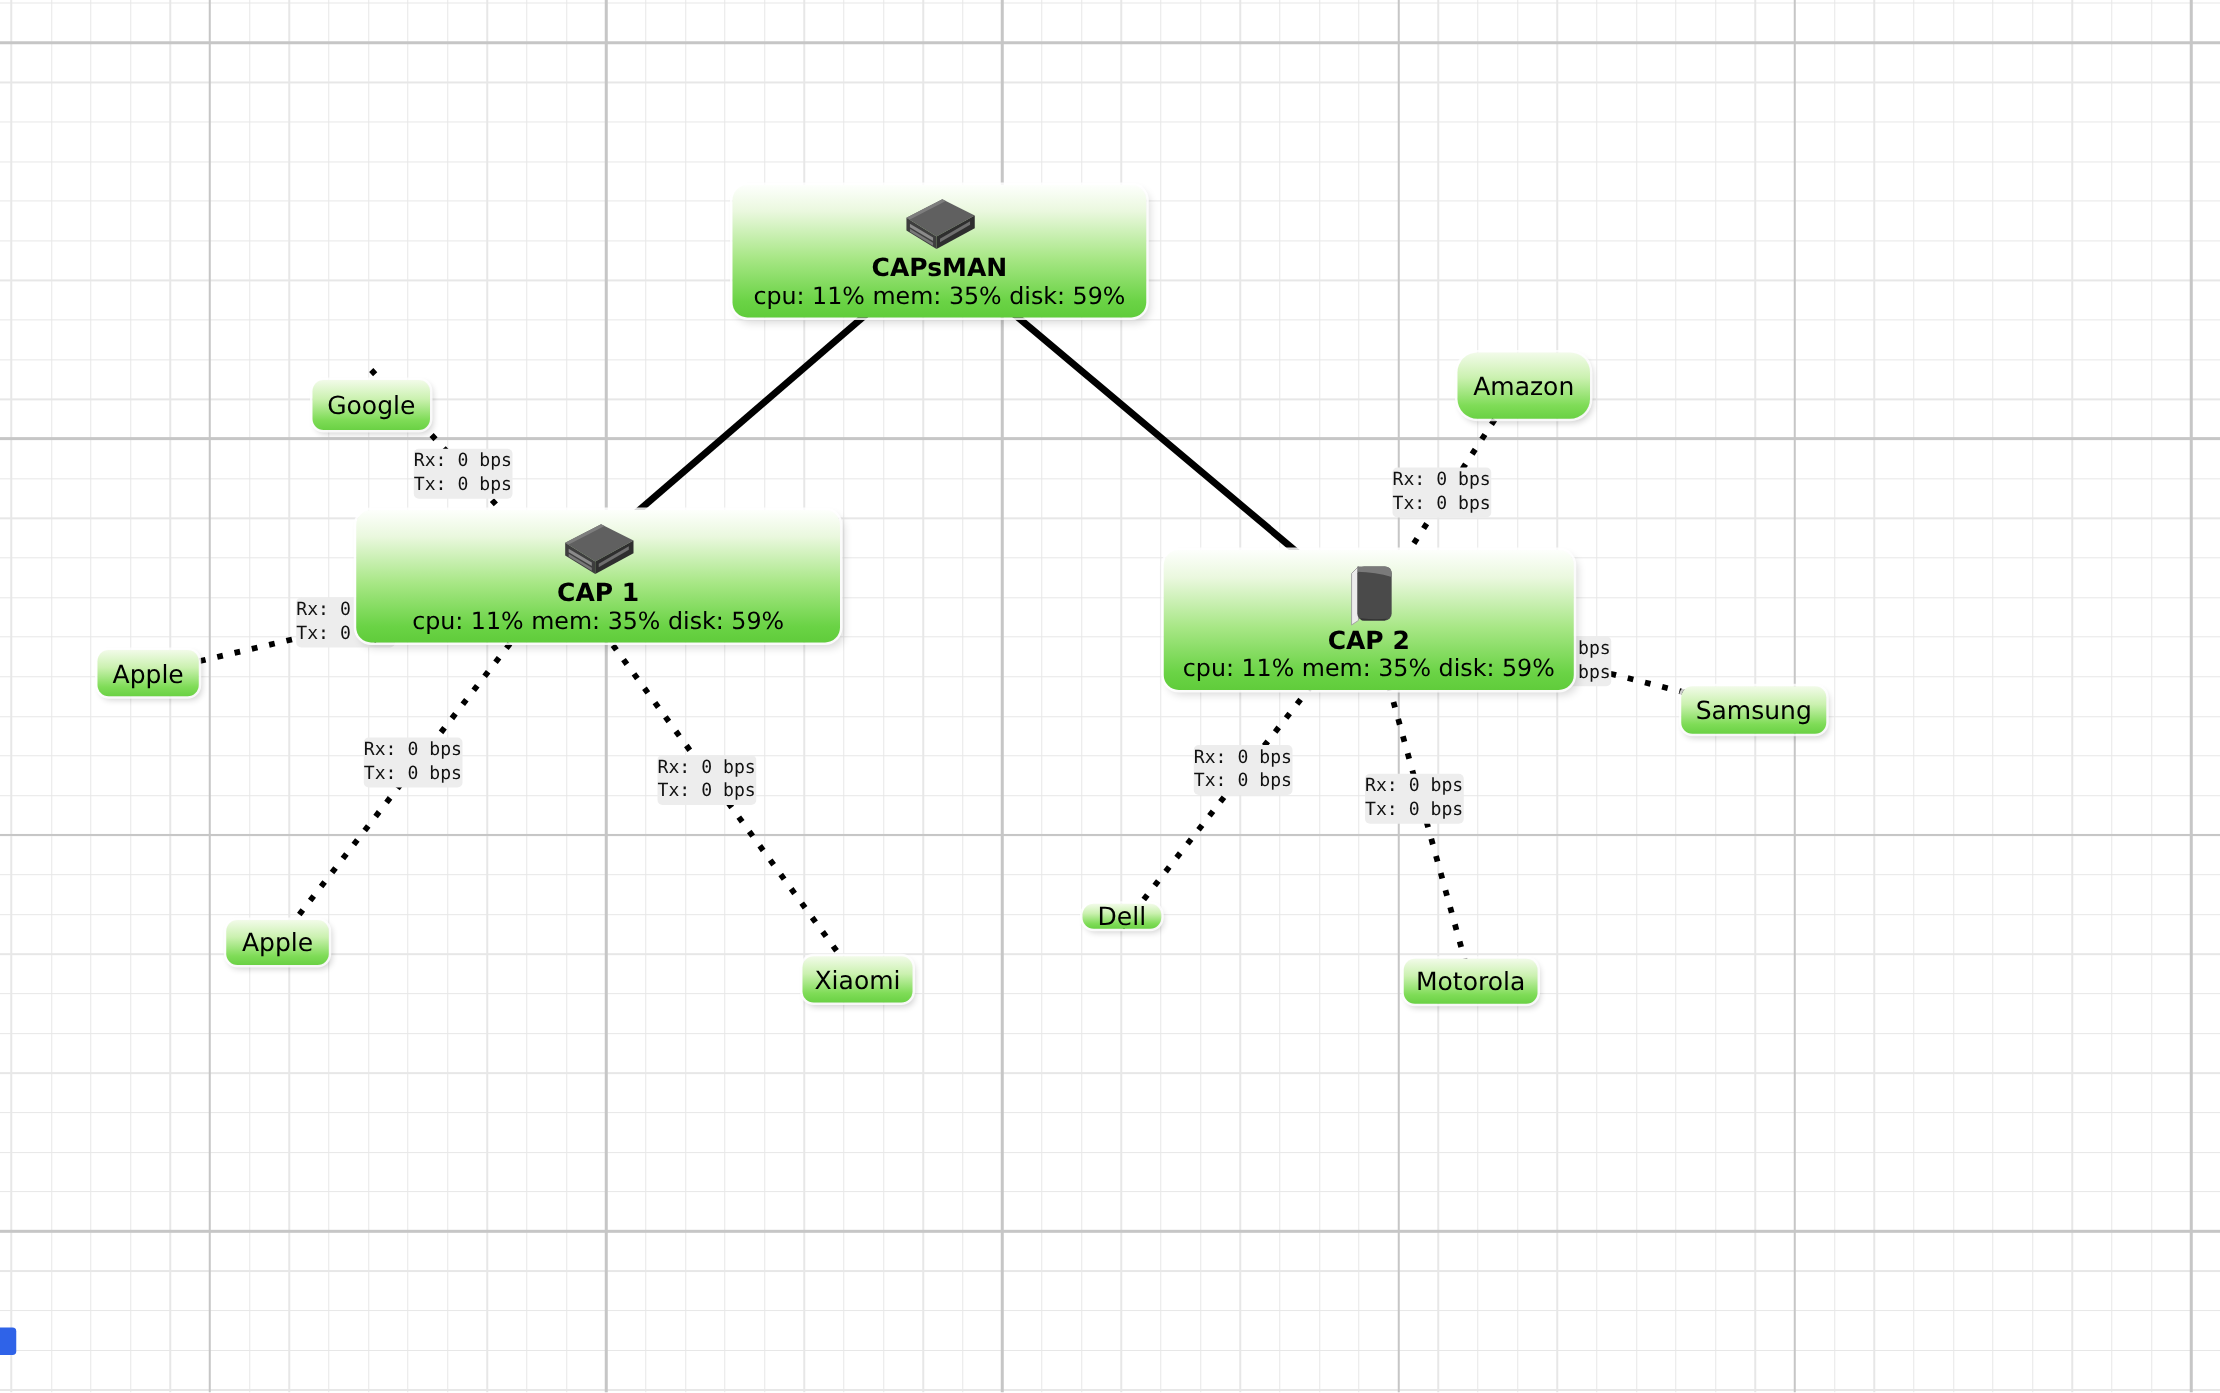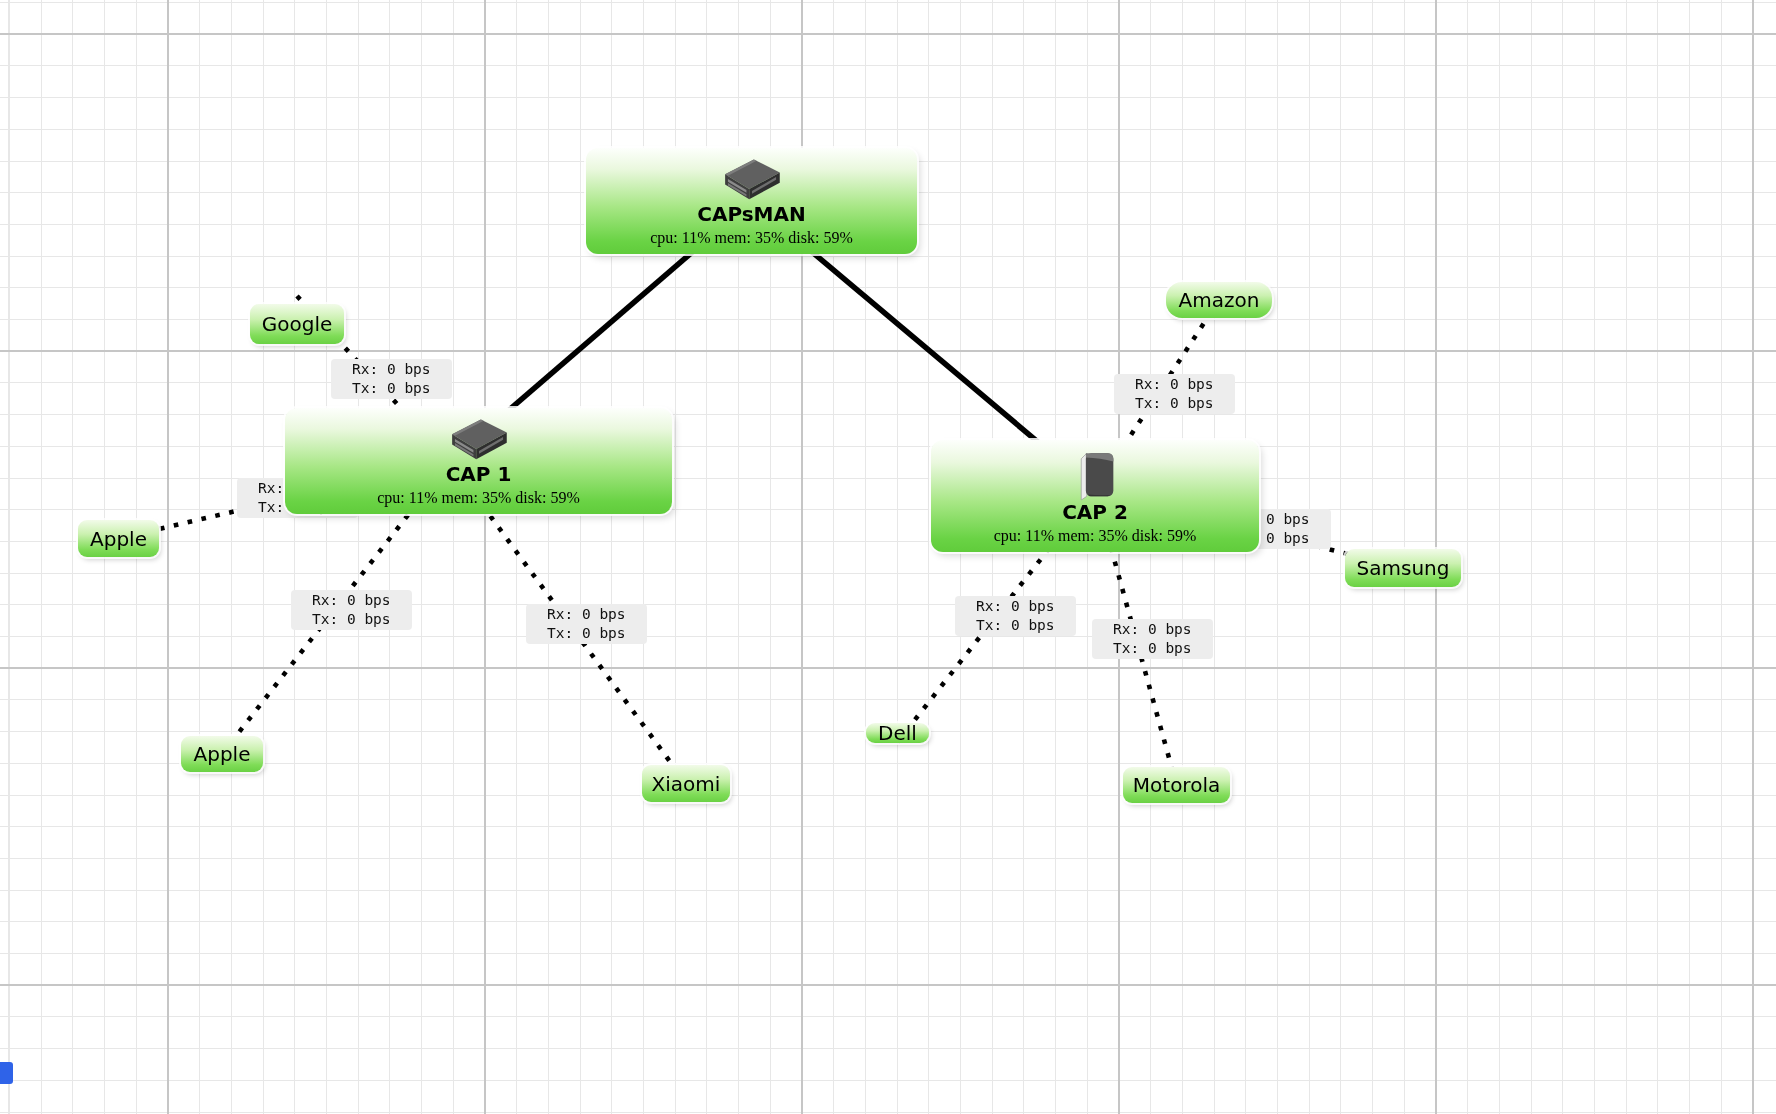--- a/index.html
+++ b/index.html
@@ -13,35 +13,35 @@
       repeating-linear-gradient(to bottom, #c6c6c6 0 2px, transparent 2px 317px),
       repeating-linear-gradient(to right, #e7e7e7 0 1px, transparent 1px 31.7px),
       repeating-linear-gradient(to bottom, #e7e7e7 0 1px, transparent 1px 31.7px);
     background-position: 167px 0, 0 33px, 9px 0, 0 2px;
     font-family:"DejaVu Sans", sans-serif;
   }
   #links-layer{position:absolute;left:0;top:0;z-index:1;}
   .link-label{
     position:absolute;z-index:2;
     background:#ededed;border-radius:4px;
-    padding:1px 21px;
+    padding:1px 0;
     font-family:"DejaVu Sans Mono", monospace;
     font-size:14.5px;line-height:19px;
     color:#111;white-space:pre;
   }
   .node{
     position:absolute;z-index:3;box-sizing:border-box;
     border-radius:12px;
     background:linear-gradient(180deg,#fdfffc 0%,#eaf8de 20%,#a8e786 55%,#6ad345 88%,#60cc3b 100%);
     box-shadow:0 0 0 2px rgba(255,255,255,.85), 3px 4px 7px rgba(0,0,0,.15);
     display:flex;flex-direction:column;align-items:center;justify-content:flex-end;
     padding-bottom:5px;color:#000;
   }
   .node-label{font-size:20px;line-height:23px;white-space:nowrap;font-weight:bold;}
-  .node-stats{font-size:16px;line-height:23px;white-space:nowrap;font-family:Liberation Serif, serif;}
+  .node-stats{font-size:19px;line-height:23px;white-space:nowrap;}
   .node-icon{display:block;}
   .chip{
     position:absolute;z-index:3;box-sizing:border-box;
     border-radius:9px;
     background:linear-gradient(180deg,#f2fbe9 0%,#cbf1b0 38%,#7fdc57 80%,#6ad144 100%);
     box-shadow:0 0 0 2px rgba(255,255,255,.8), 2px 3px 5px rgba(0,0,0,.18);
     display:flex;align-items:center;justify-content:center;
     font-size:20px;color:#000;white-space:nowrap;
   }
   .backbone{stroke:#000;stroke-width:5.5;}
@@ -117,19 +117,19 @@
             <path d="M16,55 q14,1.5 24,0.5 l-2,1.5 h-20 z" fill="#333333"></path>
           </svg>
         </span>
         <div class="node-label">CAP 2</div>
         <div class="node-stats">cpu: 11% mem: 35% disk: 59%</div>
       </div>
       <div class="chip" style="left: 250px; top: 276px; width: 94px; height: 40px; margin-top: 28px;">Google</div>
       <div class="chip" style="left: 78px; top: 520px; width: 81px; height: 37px;">Apple</div>
       <div class="chip" style="left: 181px; top: 736px; width: 82px; height: 36px;">Apple</div>
       <div class="chip" style="left: 642px; top: 765px; width: 88px; height: 37px;">Xiaomi</div>
-      <div class="chip" style="left: 1166px; top: 282px; width: 106px; height: 36px; border-radius: 16px;">Amazon</div>
+      <div class="chip" style="left: 1166px; top: 282px; width: 106px; height: 53px; border-radius: 16px;">Amazon</div>
       <div class="chip" style="left: 1345px; top: 549px; width: 116px; height: 38px;">Samsung</div>
       <div class="chip" style="left: 866px; top: 723px; width: 63px; height: 20px;">Dell</div>
       <div class="chip" style="left: 1123px; top: 767px; width: 107px; height: 36px;">Motorola</div>
     </div>
   <div class="corner-marker"></div>
 </div>
 
 </body></html>

